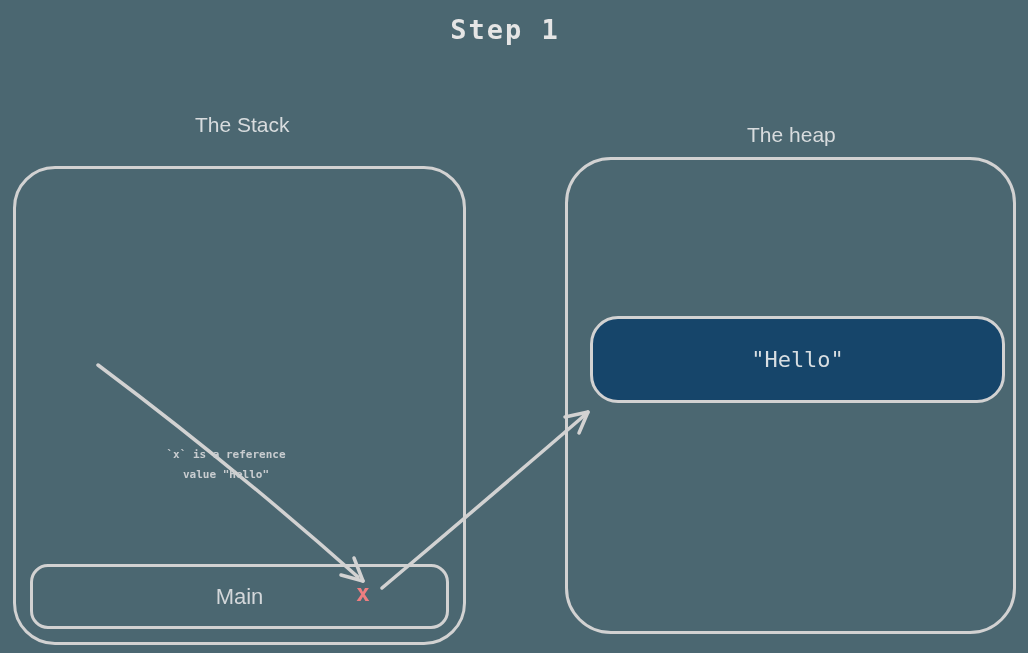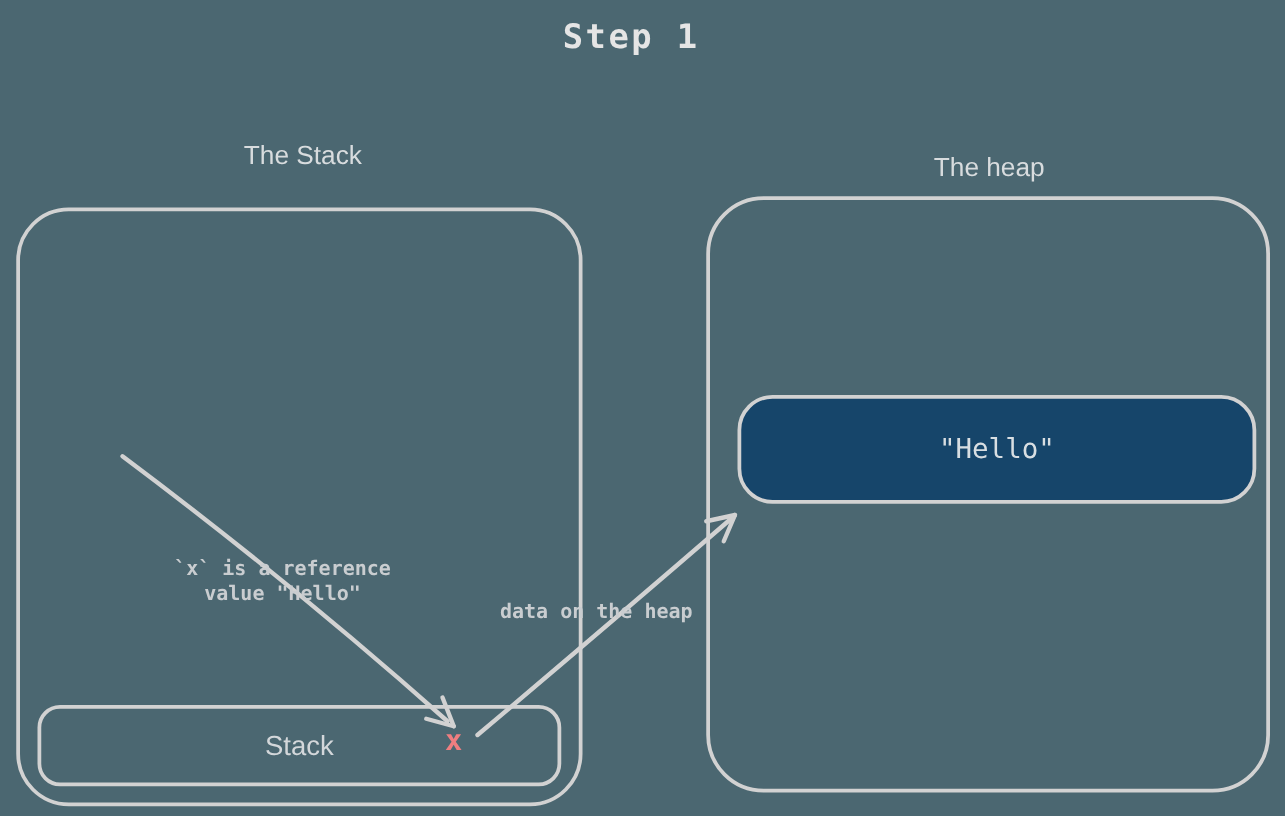--- a/index.html
+++ b/index.html
@@ -96,21 +96,21 @@
     left: 0; top: 0;
     width: 1028px; height: 653px;
     pointer-events: none;
     z-index: 2;
   }
   .note {
     position: absolute;
     z-index: 3;
     font-family: "DejaVu Sans Mono", monospace;
     font-weight: bold;
-    font-size: 16px;
+    font-size: 11px;
     line-height: 19.5px;
     color: #c9cdd0;
     text-align: center;
     white-space: nowrap;
   }
   .note-ref  { left: 120px; top: 445px; width: 212px; }
   .note-heap { left: 392px; top: 479px; width: 170px; }
 </style>
 </head>
 <body>
@@ -119,21 +119,21 @@
 
   <div class="title">Step 1</div>
 
   <div class="region-label stack-label">The Stack</div>
   <div class="region-label heap-label">The heap</div>
 
   <div class="box stack-box"></div>
   <div class="box heap-box"></div>
 
   <div class="box main-frame">
-    <span class="main-label">Stack</span>
+    <span class="main-label">Main</span>
   </div>
 
   <span class="var-x">x</span>
 
   <div class="box hello-box">
     <span class="hello-text">"Hello"</span>
   </div>
 
   <svg class="arrows" viewBox="0 0 1028 653" xmlns="http://www.w3.org/2000/svg">
 
@@ -149,16 +149,15 @@
       <path d="M 588 412 L 565 417"></path>
     </g>
   </svg>
 
   <div class="note note-ref">
     <div>`x` is a reference</div>
     <div>value "Hello"</div>
   </div>
 
   <div class="note note-heap">
-    <div>data on the heap</div>
   </div>
 
 </div>
 
 </body></html>

